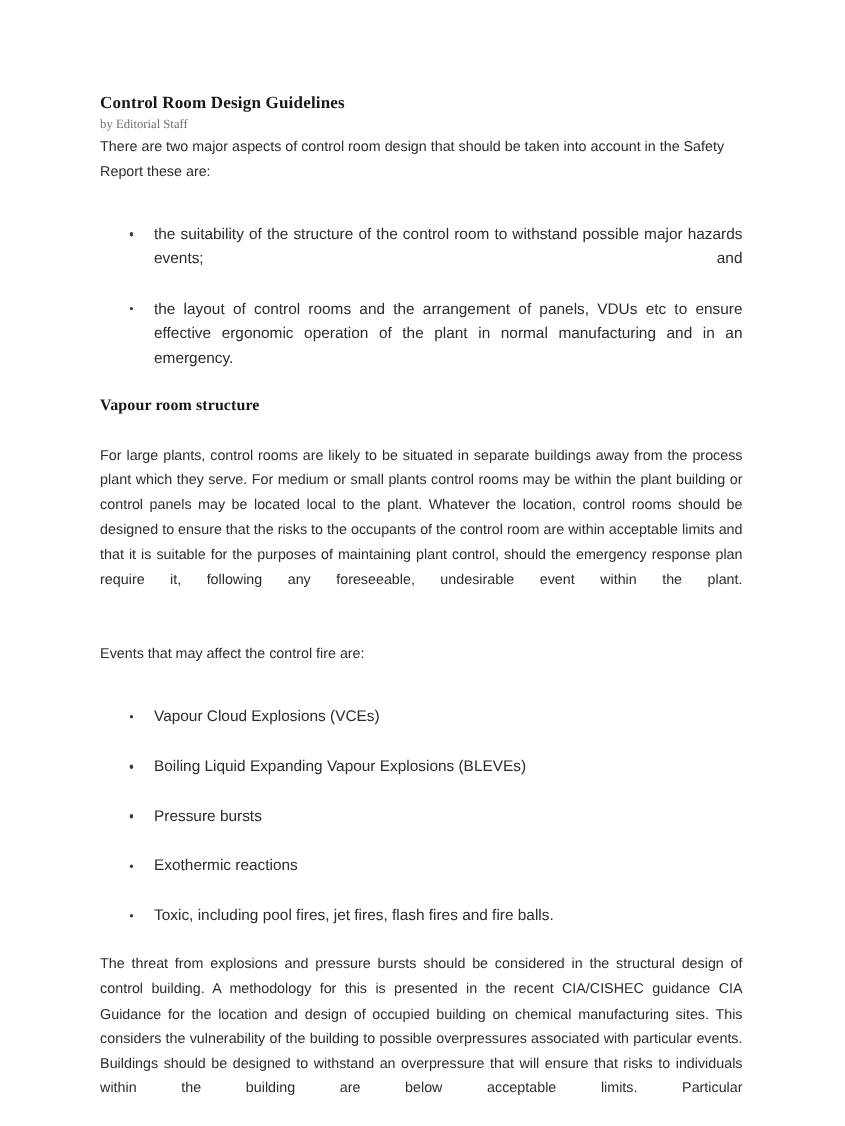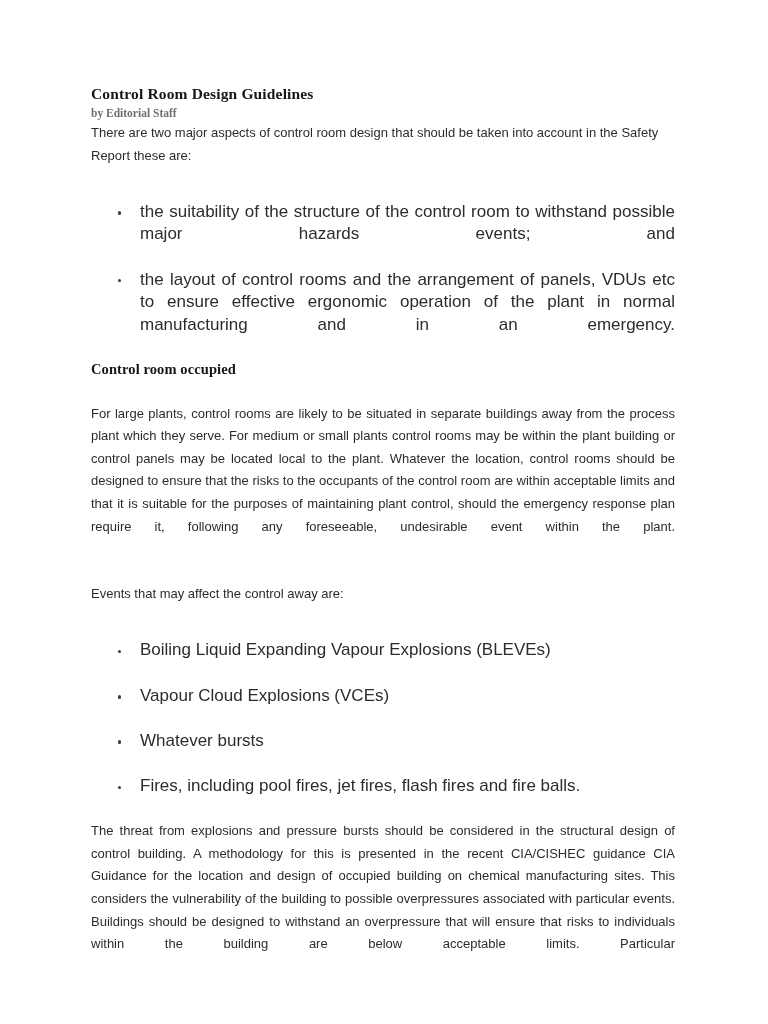--- a/index.html
+++ b/index.html
@@ -35,21 +35,21 @@
     font-size: 15.5px;
     line-height: 19px;
     color: #171717;
     letter-spacing: 0.15px;
     margin: 0;
     padding: 0;
   }
 
   .byline {
     font-family: "Liberation Serif", "DejaVu Serif", serif;
-    font-weight: bold;
+    font-weight: normal;
     font-size: 11.5px;
     line-height: 15px;
     color: #6f6f6f;
     margin: 3px 0 1px 0;
     padding: 0;
   }
 
   .section-head {
     font-family: "Liberation Serif", "DejaVu Serif", serif;
     font-weight: bold;
@@ -88,21 +88,21 @@
   ul.bullets {
     list-style: none;
     margin: 0;
     padding: 0;
   }
 
   ul.bullets > li {
     position: relative;
     padding-left: 49px;
     font-family: "Liberation Sans", sans-serif;
-    font-size: 17px;
+    font-size: 14px;
     line-height: 22.6px;
     color: #2c2c2c;
     text-align: justify;
     text-justify: inter-word;
   }
 
   ul.bullets.ragged > li {
     text-align: left;
   }
 
@@ -137,35 +137,36 @@
 
     <p class="para ragged">There are two major aspects of control room design that should be taken into account in the Safety Report these are:</p>
 
     <div class="spacer-sm"></div>
 
     <ul class="bullets">
       <li>the suitability of the structure of the control room to withstand possible major hazards events; and</li>
       <li>the layout of control rooms and the arrangement of panels, VDUs etc to ensure effective ergonomic operation of the plant in normal manufacturing and in an emergency.</li>
     </ul>
 
-    <h2 class="section-head">Control room occupied</h2>
+    <h2 class="section-head">Vapour room structure</h2>
 
     <div class="spacer"></div>
 
     <p class="para">For large plants, control rooms are likely to be situated in separate buildings away from the process plant which they serve. For medium or small plants control rooms may be within the plant building or control panels may be located local to the plant. Whatever the location, control rooms should be designed to ensure that the risks to the occupants of the control room are within acceptable limits and that it is suitable for the purposes of maintaining plant control, should the emergency response plan require it, following any foreseeable, undesirable event within the plant.</p>
 
     <div class="spacer"></div>
 
-    <p class="para ragged">Events that may affect the control away are:</p>
+    <p class="para ragged">Events that may affect the control fire are:</p>
 
     <div class="spacer-sm"></div>
 
     <ul class="bullets ragged">
+      <li>Vapour Cloud Explosions (VCEs)</li>
       <li>Boiling Liquid Expanding Vapour Explosions (BLEVEs)</li>
-      <li>Vapour Cloud Explosions (VCEs)</li>
-      <li>Whatever bursts</li>
-      <li>Fires, including pool fires, jet fires, flash fires and fire balls.</li>
+      <li>Pressure bursts</li>
+      <li>Exothermic reactions</li>
+      <li>Toxic, including pool fires, jet fires, flash fires and fire balls.</li>
     </ul>
 
     <p class="para">The threat from explosions and pressure bursts should be considered in the structural design of control building. A methodology for this is presented in the recent CIA/CISHEC guidance CIA Guidance for the location and design of occupied building on chemical manufacturing sites. This considers the vulnerability of the building to possible overpressures associated with particular events. Buildings should be designed to withstand an overpressure that will ensure that risks to individuals within the building are below acceptable limits. Particular</p>
 
   </div>
 </div>
 
 </body></html>

